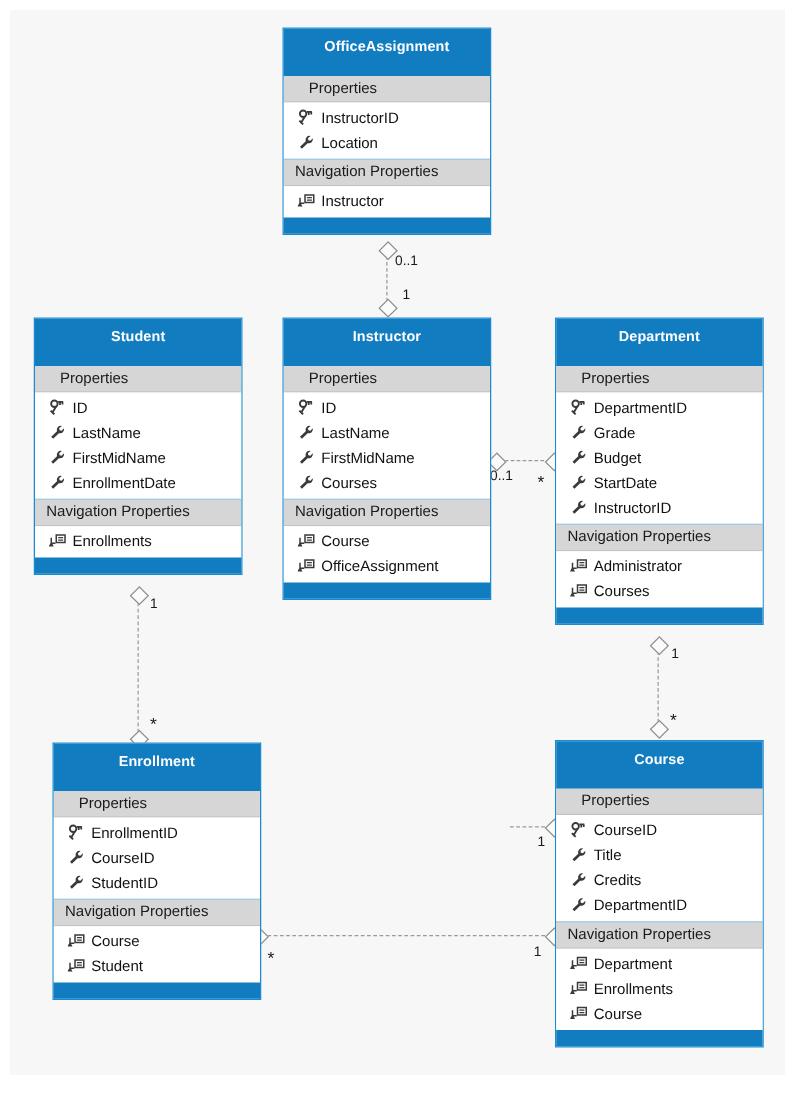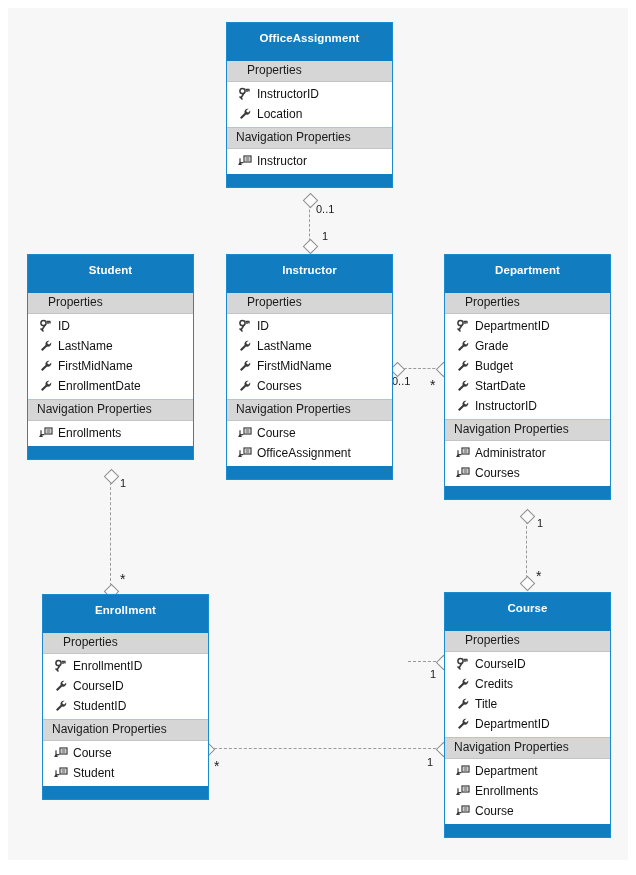--- a/index.html
+++ b/index.html
@@ -462,29 +462,29 @@
             </svg>
         </span>
         <span class="ptext">CourseID</span>
       </div>
       <div class="prop">
         <span class="icon">
           <svg width="14" height="14" viewBox="0 0 14 14">
               <path d="M10.5 1.8a3.2 3.2 0 0 0-3.9 4.1L2 10.4l1.5 1.6 4.6-4.5a3.2 3.2 0 0 0 4.1-3.9l-1.9 1.9-1.6-.4-.4-1.6z" fill="#3a3a3a"></path>
             </svg>
         </span>
+        <span class="ptext">Title</span>
+      </div>
+      <div class="prop">
+        <span class="icon">
+          <svg width="14" height="14" viewBox="0 0 14 14">
+              <path d="M10.5 1.8a3.2 3.2 0 0 0-3.9 4.1L2 10.4l1.5 1.6 4.6-4.5a3.2 3.2 0 0 0 4.1-3.9l-1.9 1.9-1.6-.4-.4-1.6z" fill="#3a3a3a"></path>
+            </svg>
+        </span>
         <span class="ptext">Credits</span>
-      </div>
-      <div class="prop">
-        <span class="icon">
-          <svg width="14" height="14" viewBox="0 0 14 14">
-              <path d="M10.5 1.8a3.2 3.2 0 0 0-3.9 4.1L2 10.4l1.5 1.6 4.6-4.5a3.2 3.2 0 0 0 4.1-3.9l-1.9 1.9-1.6-.4-.4-1.6z" fill="#3a3a3a"></path>
-            </svg>
-        </span>
-        <span class="ptext">Title</span>
       </div>
       <div class="prop">
         <span class="icon">
           <svg width="14" height="14" viewBox="0 0 14 14">
               <path d="M10.5 1.8a3.2 3.2 0 0 0-3.9 4.1L2 10.4l1.5 1.6 4.6-4.5a3.2 3.2 0 0 0 4.1-3.9l-1.9 1.9-1.6-.4-.4-1.6z" fill="#3a3a3a"></path>
             </svg>
         </span>
         <span class="ptext">DepartmentID</span>
       </div>
     </div>

